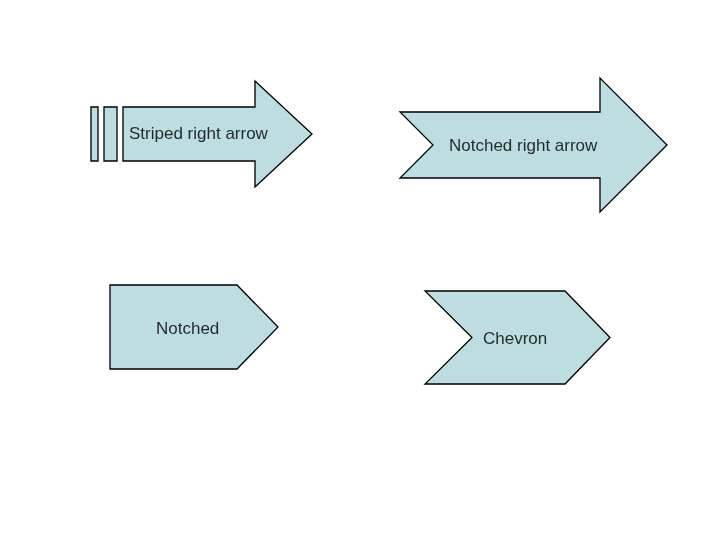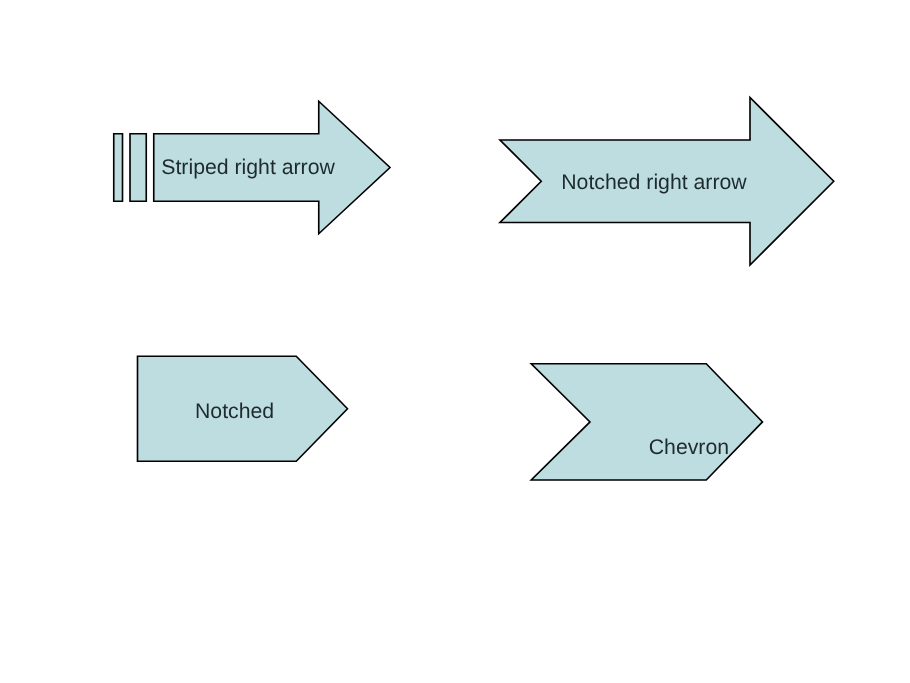--- a/index.html
+++ b/index.html
@@ -26,21 +26,21 @@
     position: absolute;
     font-size: 17px;
     line-height: 20px;
     color: #1d2a2e;
     white-space: nowrap;
     letter-spacing: 0px;
   }
   .label-striped  { left: 129px; top: 124px; }
   .label-notched  { left: 449px; top: 136px; }
   .label-pentagon { left: 156px; top: 319px; }
-  .label-chevron  { left: 483px; top: 348px; margin-left: 36px; }
+  .label-chevron  { left: 483px; top: 329px; }
   polygon {
     stroke: #000000;
     stroke-width: 1.3;
     stroke-linejoin: miter;
     fill: #bedde0;
   }
 </style>
 </head>
 <body>
 

